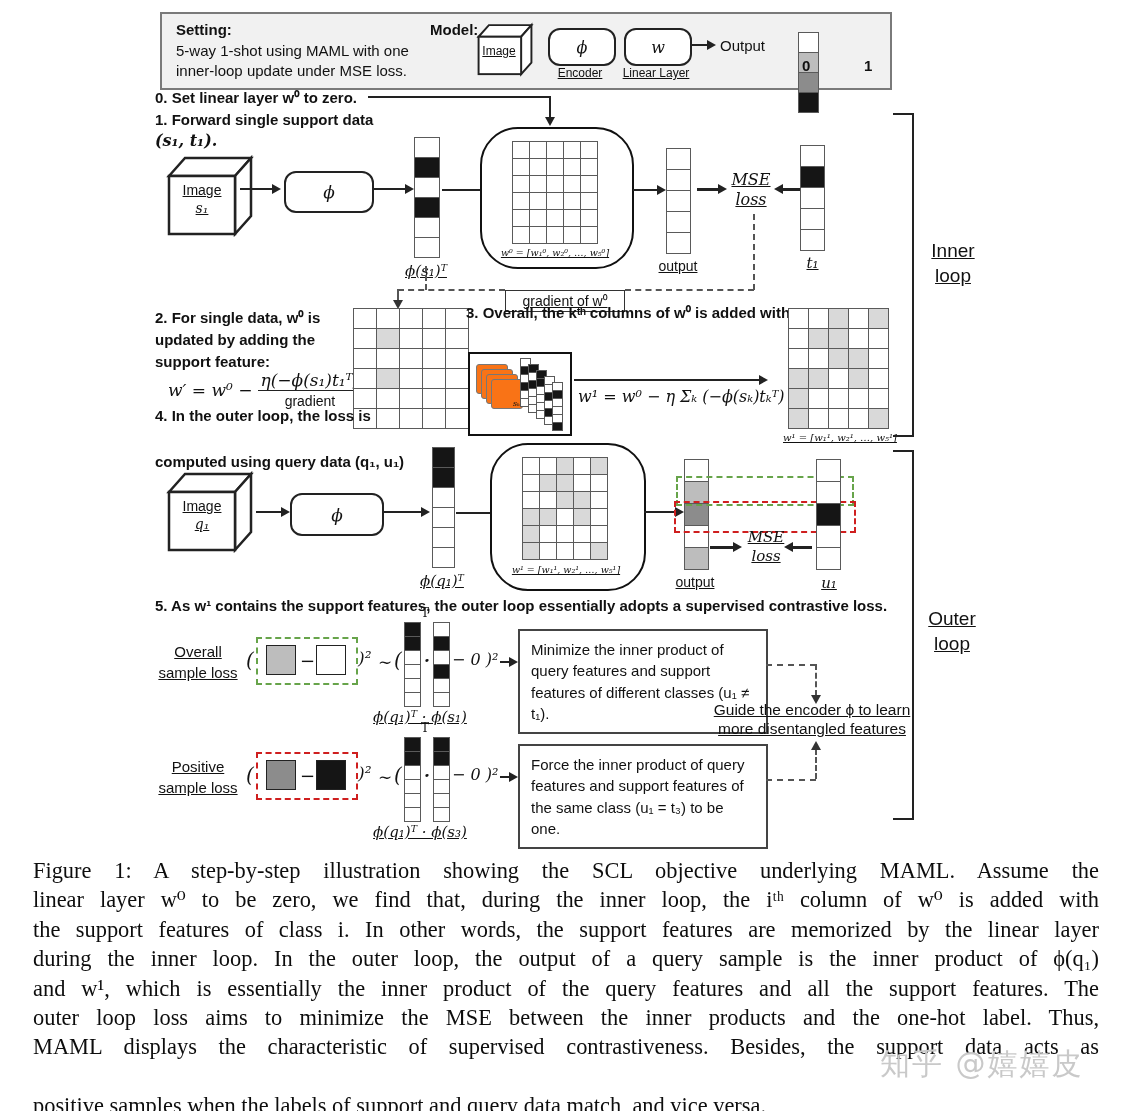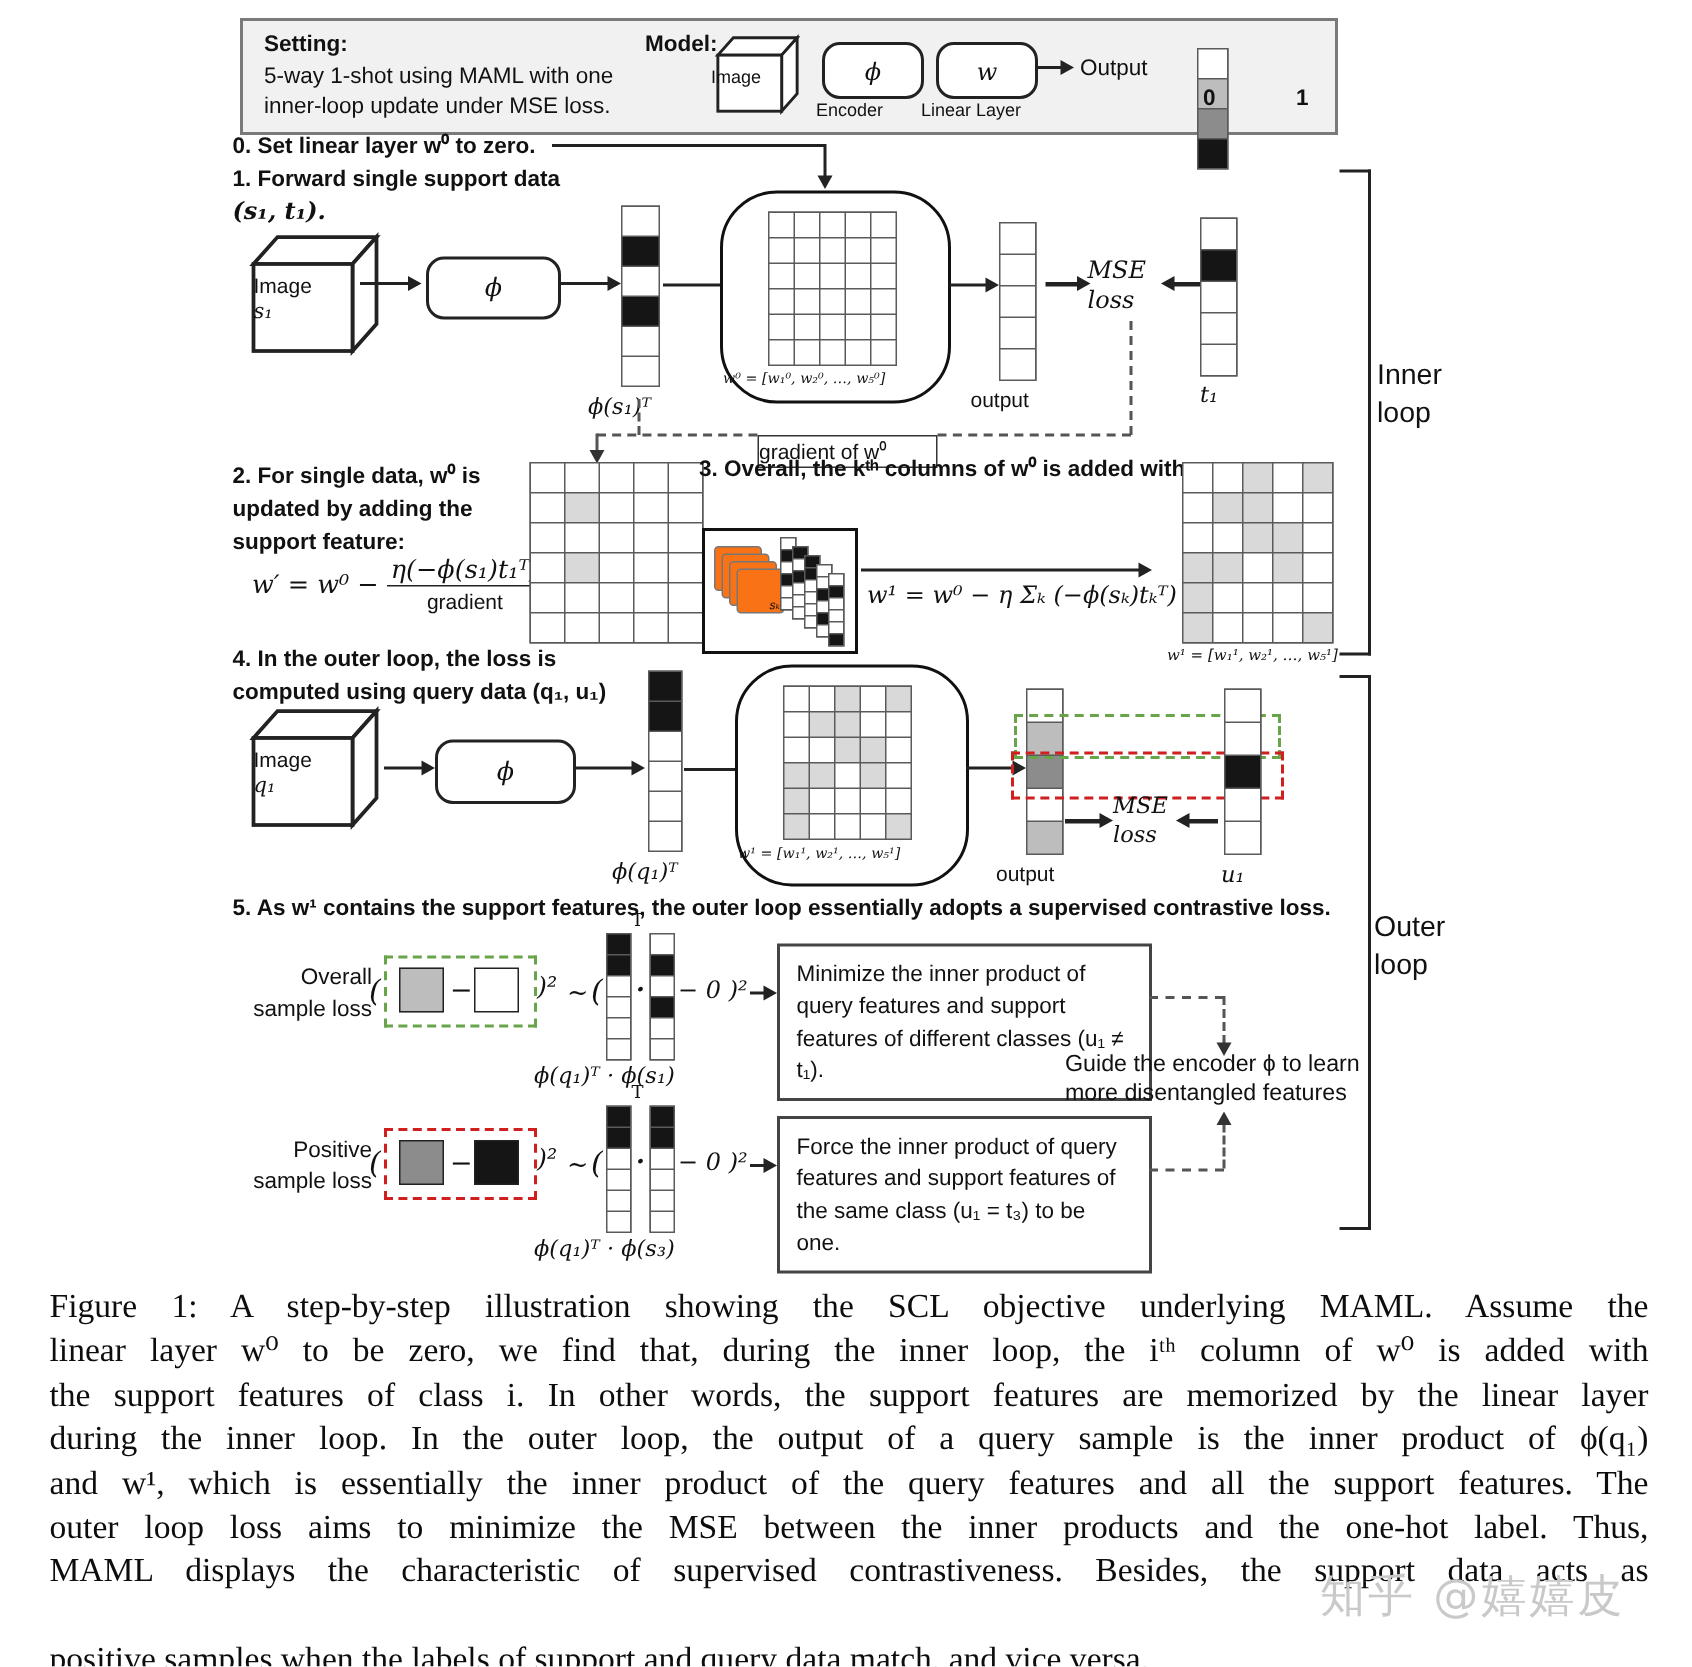--- a/index.html
+++ b/index.html
@@ -4,21 +4,21 @@
 <style>
   html,body{margin:0;padding:0;background:#fff;}
   #root{position:relative;width:1128px;height:1111px;background:#fff;overflow:hidden;
         font-family:"Liberation Sans",sans-serif;color:#111;}
   .abs{position:absolute;}
   .b15{font:bold 15px/19px "Liberation Sans",sans-serif;color:#111;white-space:nowrap;}
   .t12{font:12px "Liberation Sans",sans-serif;}
   .t14{font:14px "Liberation Sans",sans-serif;}
   .t15{font:15px "Liberation Sans",sans-serif;text-align:right;}
   .math{font-family:"DejaVu Serif","Liberation Serif",serif;font-style:italic;}
-  .ctr{}
+  .ctr{text-align:center;text-decoration:underline;}
   .nw{white-space:nowrap;}
   
   .ln{position:absolute;background:#222;height:2px;}
   .ar{position:absolute;background:#222;height:2px;}
   .ar:after{content:"";position:absolute;right:-8px;top:-4.5px;border-top:5.5px solid transparent;
             border-bottom:5.5px solid transparent;border-left:9px solid #222;}
   .arl{position:absolute;background:#222;height:2px;}
   .arl:before{content:"";position:absolute;left:-8px;top:-4.5px;border-top:5.5px solid transparent;
             border-bottom:5.5px solid transparent;border-right:9px solid #222;}
   .ard{position:absolute;background:#222;width:2px;}
@@ -327,21 +327,21 @@
       <div style="background: rgb(217, 217, 217);"></div>
     </div>
   <div class="abs math ctr nw" style="left:778px;top:432px;width:124px;font-size:10px">w¹ = [w₁¹, w₂¹, …, w₅¹]</div>
 
   <div class="bracket" style="left:893px;top:113px;height:320px"></div>
   <div class="abs ctr" style="left:918px;top:238px;width:70px;font:19px/25px 'Liberation Sans',sans-serif">
     <div>Inner</div>
     <div>loop</div>
   </div>
 
-  <div class="abs b15" style="left:155px;top:430px">4. In the outer loop, the loss is</div>
+  <div class="abs b15" style="left:155px;top:406px">4. In the outer loop, the loss is</div>
   <div class="abs b15" style="left:155px;top:452px">computed using query data (q₁, u₁)</div>
 
   <svg class="abs" style="left:163px;top:466px" width="94" height="90" viewBox="0 0 94 90">
     <polygon points="6,26 22,8 88,8 72,26" fill="#fff" stroke="#222" stroke-width="2.5"></polygon>
     <polygon points="72,26 88,8 88,66 72,84" fill="#fff" stroke="#222" stroke-width="2.5"></polygon>
     <rect x="6" y="26" width="66" height="58" fill="#fff" stroke="#222" stroke-width="2.5"></rect>
   </svg>
   <div class="abs t14 ctr" style="left:169px;top:498px;width:66px">Image</div>
   <div class="abs math ctr" style="left:169px;top:516px;width:66px;font-size:14px">q₁</div>
 

